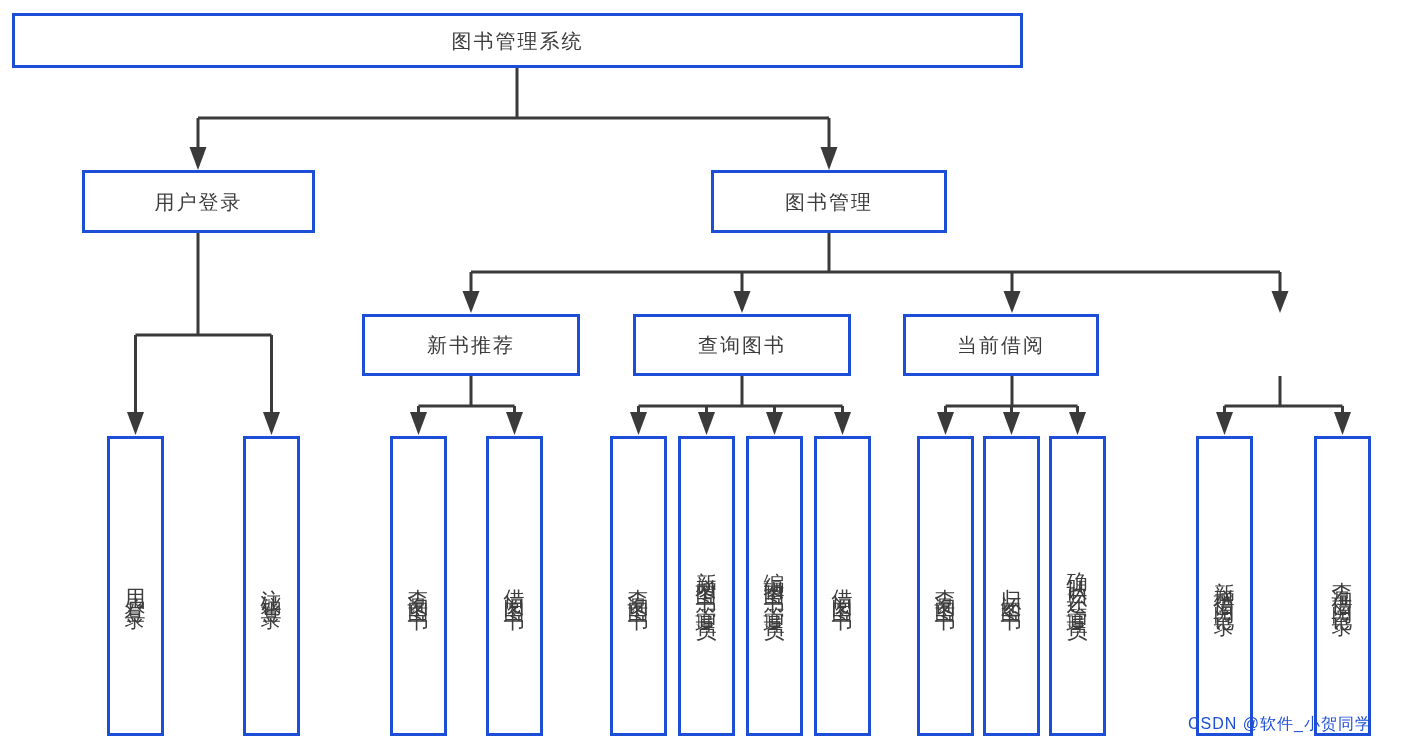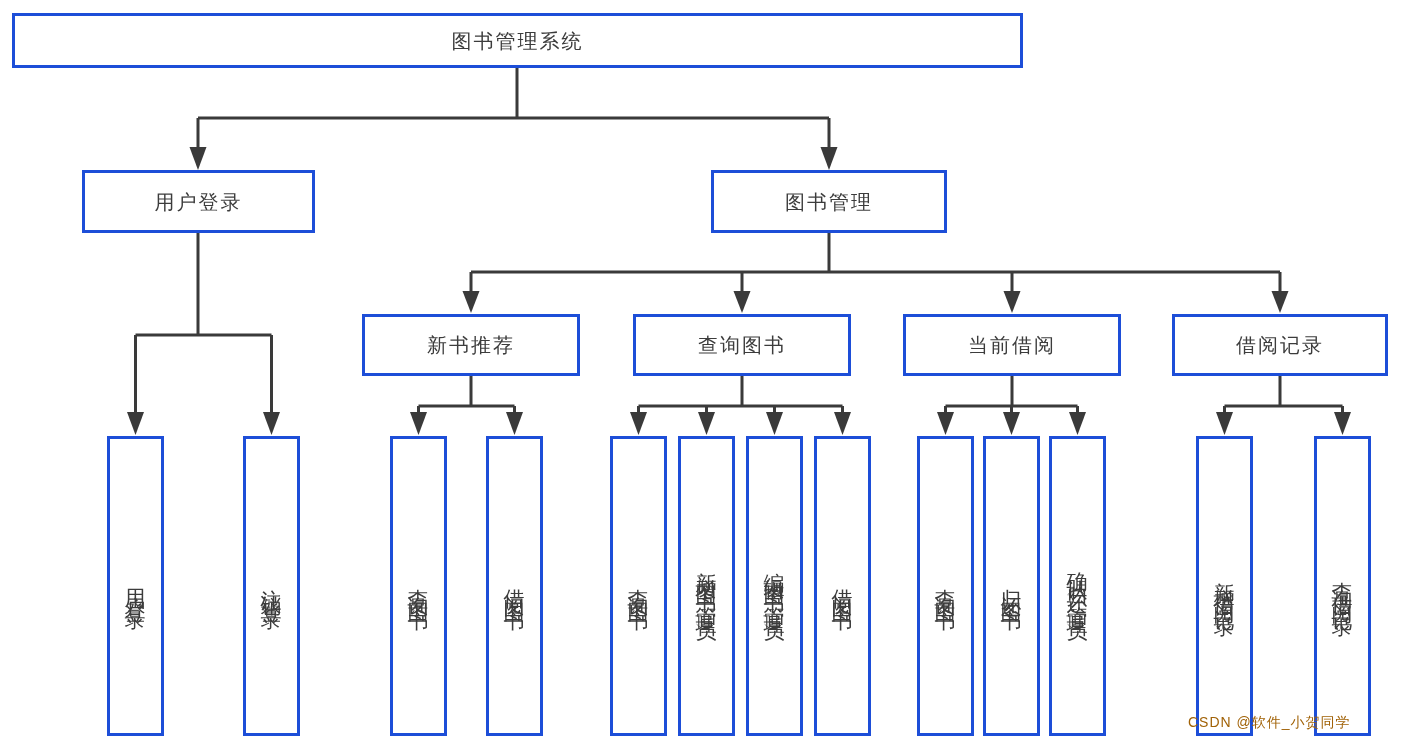--- a/index.html
+++ b/index.html
@@ -47,23 +47,23 @@
     text-orientation: mixed;
     font-size: 21px;
     letter-spacing: 7px;
     line-height: 1;
     white-space: nowrap;
   }
   .watermark {
     position: absolute;
     left: 1188px;
     top: 714px;
-    font-size: 14px;
+    font-size: 16px;
     letter-spacing: 1px;
-    color: #a16207;
+    color: #1d4ed8;
     white-space: nowrap;
     z-index: 5;
   }
 </style>
 </head>
 <body>
 
 <div class="canvas">
 
   <svg class="connectors" viewBox="0 0 1405 747">
@@ -119,25 +119,22 @@
   <div class="box" style="left:362px; top:314px; width:218px; height:62px;">
     <span class="hlabel">新书推荐</span>
   </div>
 
   <div class="box" style="left:711px; top:170px; width:236px; height:63px;">
     <span class="hlabel">图书管理</span>
   </div>
   <div class="box" style="left:633px; top:314px; width:218px; height:62px;">
     <span class="hlabel">查询图书</span>
   </div>
-  <div class="box" style="left:903px; top:314px; width:218px; height:62px;">
+  <div class="box" style="left:903px; top:314px; width:196px; height:62px;">
     <span class="hlabel">当前借阅</span>
-  </div>
-  <div class="box" style="left:1172px; top:314px; width:216px; height:62px;">
-    <span class="hlabel">借阅记录</span>
   </div>
 
   <div class="box leaf" style="left:107px;">
     <span class="vlabel">用户登录</span>
   </div>
   <div class="box leaf" style="left:243px;">
     <span class="vlabel">注销登录</span>
   </div>
 
   <div class="box leaf" style="left:390px;">

